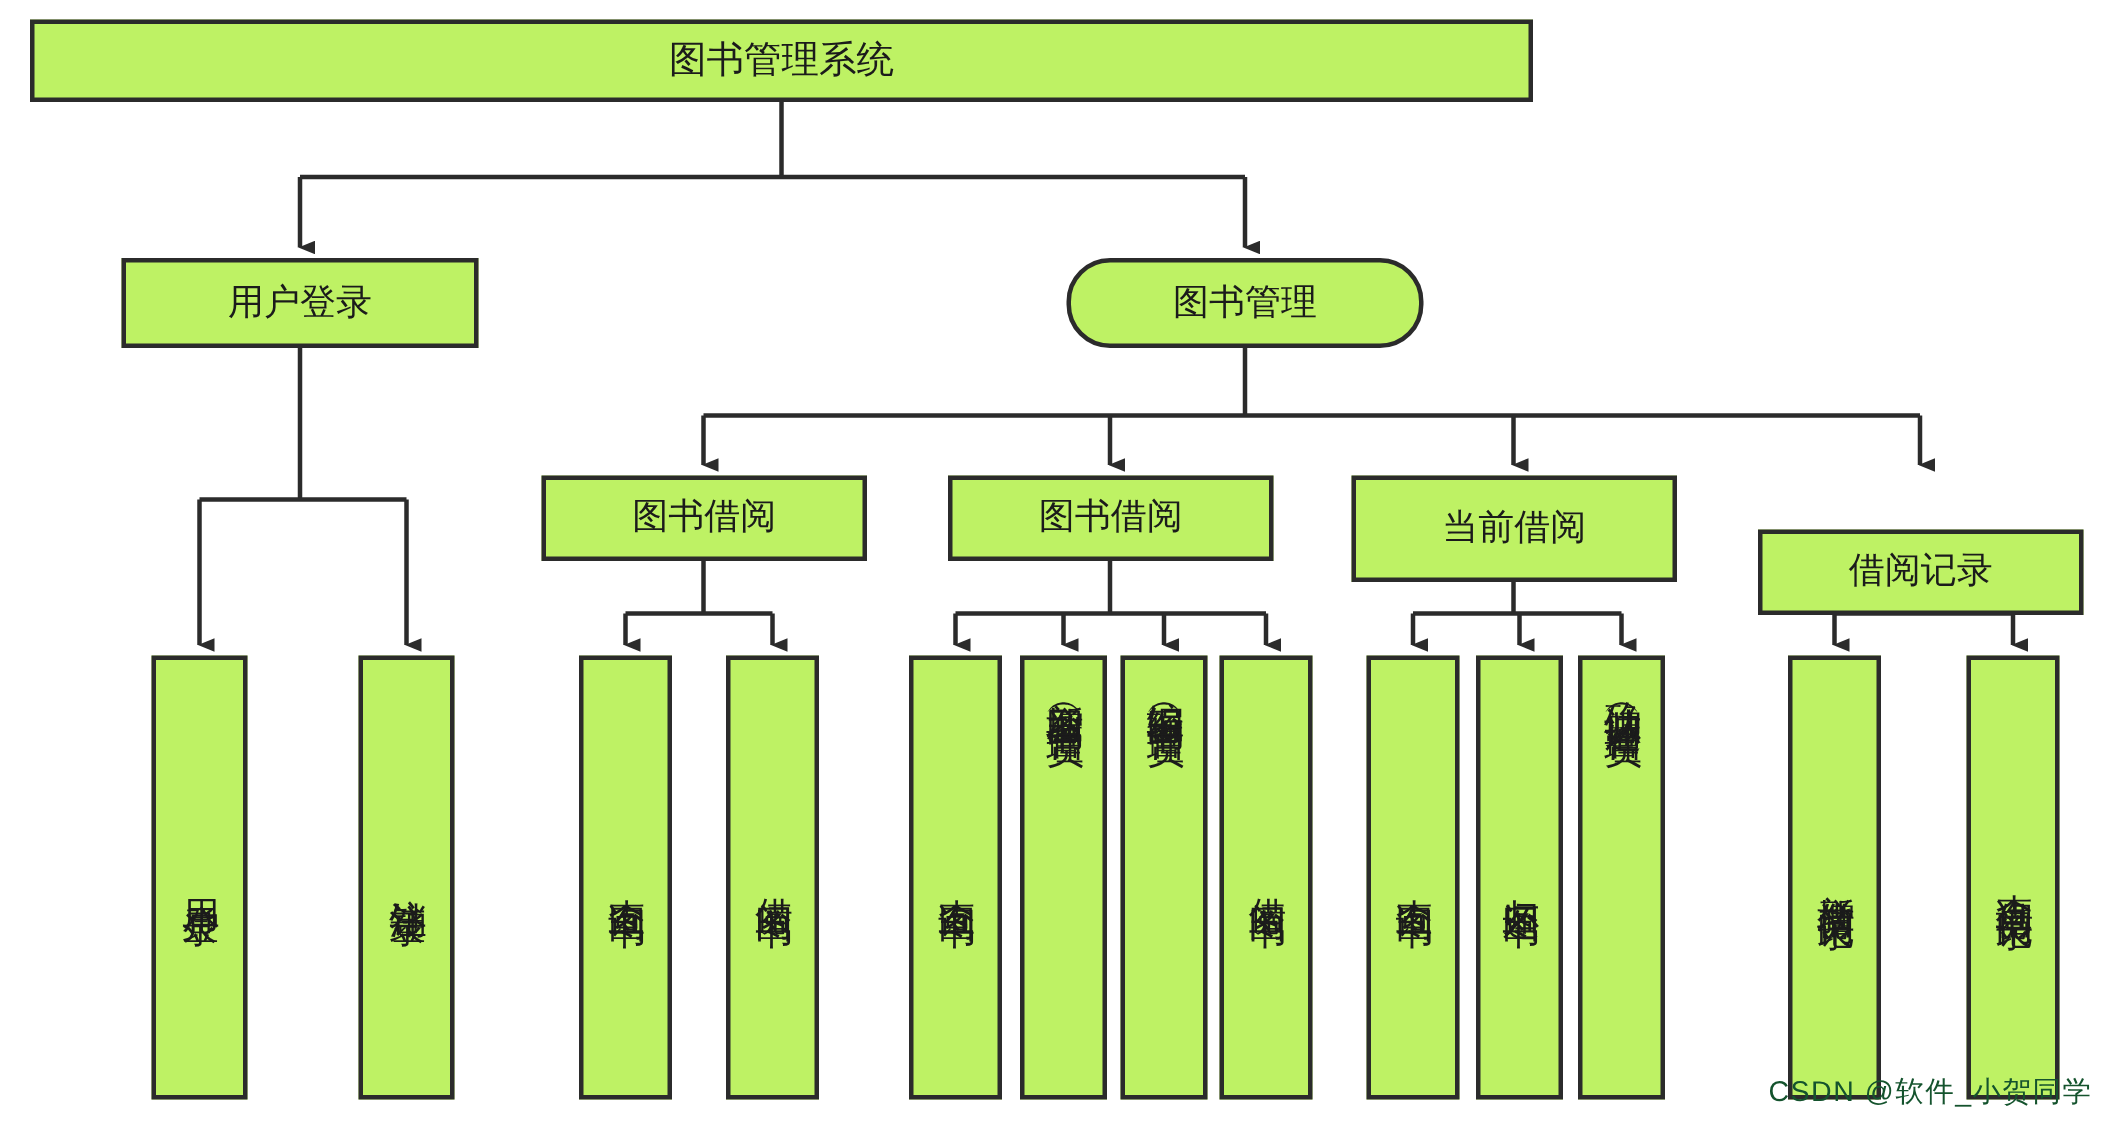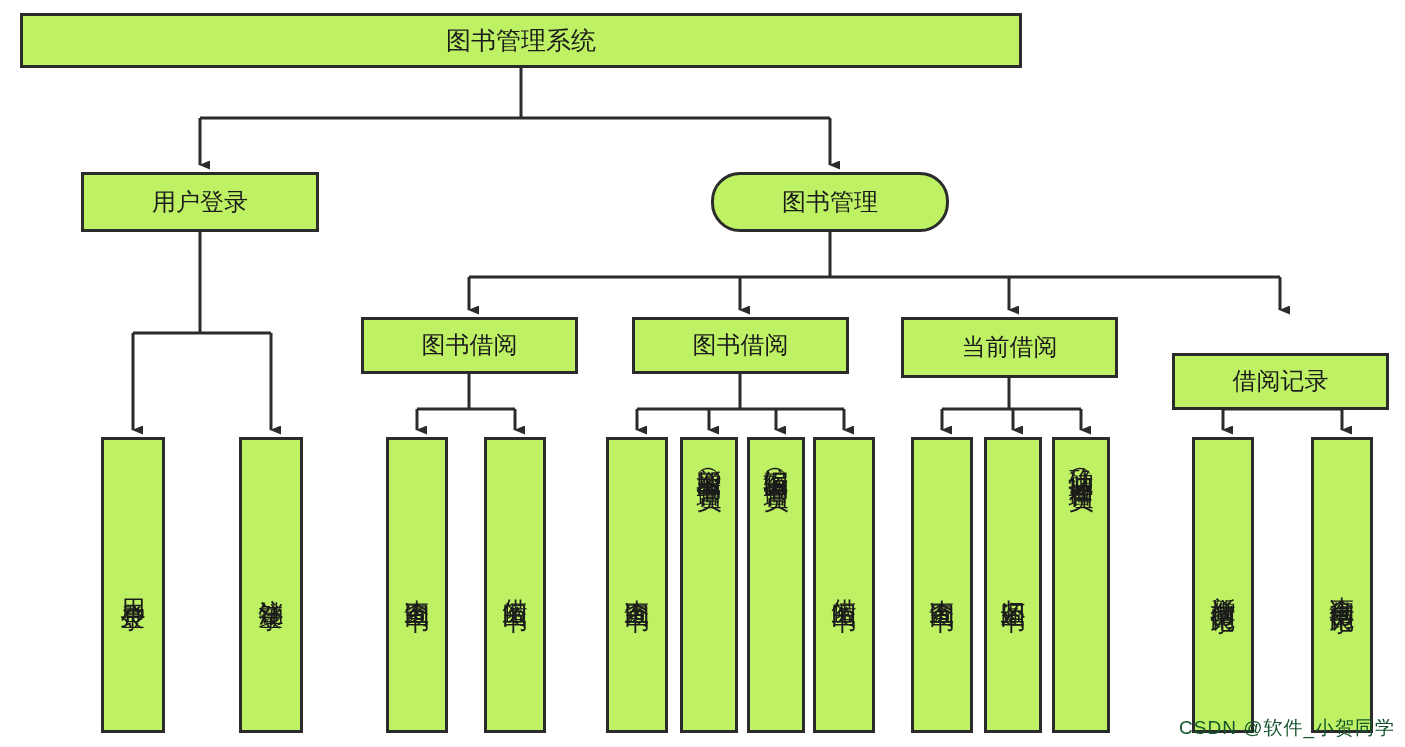--- a/index.html
+++ b/index.html
@@ -140,21 +140,21 @@
   <div class="node level2" style="left: 711px; top: 172px; width: 238px; height: 60px; border-radius: 29px;">
     <span>图书管理</span>
   </div>
 
   <div class="node level2" style="left: 361px; top: 317px; width: 217px; height: 57px;">
     <span>图书借阅</span>
   </div>
   <div class="node level2" style="left: 632px; top: 317px; width: 217px; height: 57px;">
     <span>图书借阅</span>
   </div>
-  <div class="node level2" style="left: 901px; top: 317px; width: 217px; height: 61px; justify-content: center;">
+  <div class="node level2" style="left: 901px; top: 317px; width: 217px; height: 71px; justify-content: center;">
     <span>当前借阅</span>
   </div>
   <div class="node level2" style="left: 1172px; top: 317px; width: 217px; height: 57px; margin-top: 36px;">
     <span>借阅记录</span>
   </div>
 
   <div class="node leaf centered-text" style="left: 101px; top: 437px; width: 64px; height: 296px;">
     <span class="vtext">用户登录</span>
   </div>
   <div class="node leaf centered-text" style="left: 239px; top: 437px; width: 64px; height: 296px;">

